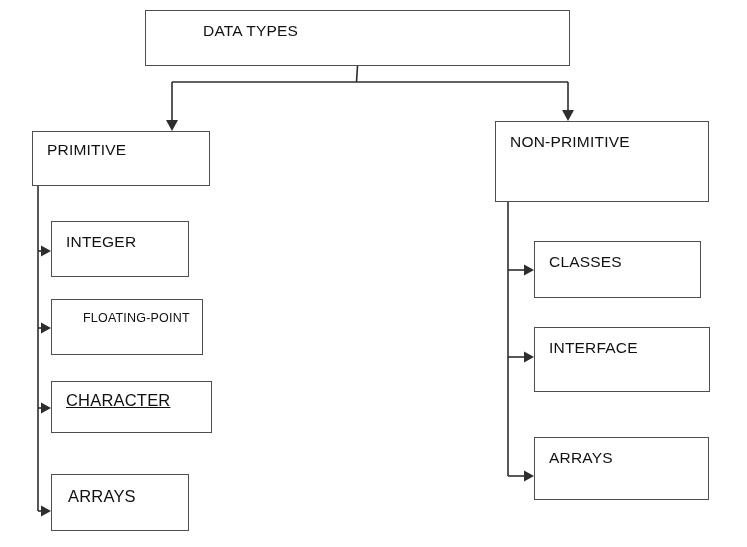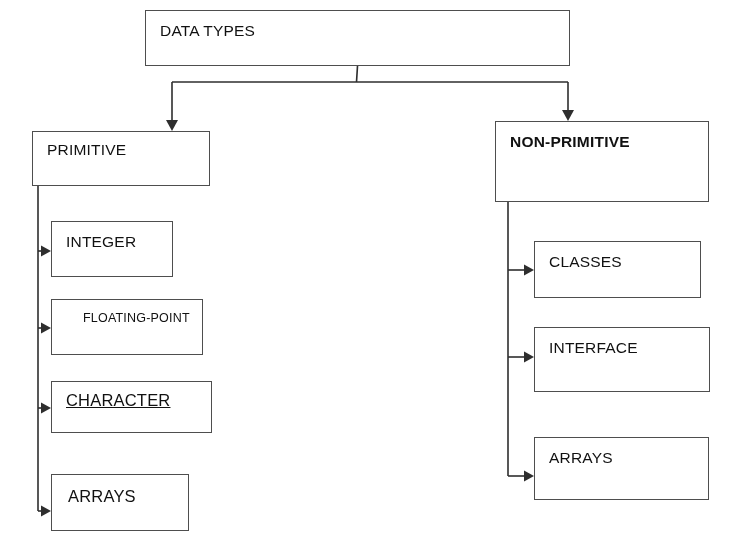--- a/index.html
+++ b/index.html
@@ -76,32 +76,32 @@
 
     <line x1="508" y1="202" x2="508" y2="476"></line>
     <line x1="508" y1="270" x2="525" y2="270"></line>
     <polygon points="524,264.5 524,275.5 534,270"></polygon>
     <line x1="508" y1="357" x2="525" y2="357"></line>
     <polygon points="524,351.5 524,362.5 534,357"></polygon>
     <line x1="508" y1="476" x2="525" y2="476"></line>
     <polygon points="524,470.5 524,481.5 534,476"></polygon>
   </svg>
 
-  <div class="node" style="left:145px;top:10px;width:425px;height:56px;">
+  <div class="node" style="left:145px;top:10px;width:425px;height:56px;padding-left:43px;">
     <span class="label">DATA TYPES</span>
   </div>
 
   <div class="node" style="left:32px;top:131px;width:178px;height:55px;">
     <span class="label" style="padding-top:9px;">PRIMITIVE</span>
   </div>
-  <div class="node" style="left:495px;top:121px;width:214px;height:81px;font-weight:bold;">
+  <div class="node" style="left:495px;top:121px;width:214px;height:81px;">
     <span class="label">NON-PRIMITIVE</span>
   </div>
 
-  <div class="node" style="left:51px;top:221px;width:122px;height:56px;">
+  <div class="node" style="left:51px;top:221px;width:138px;height:56px;">
     <span class="label">INTEGER</span>
   </div>
   <div class="node small" style="left:51px;top:299px;width:152px;height:56px;padding-left:15px;">
     <span class="label" style="padding-left:16px;">FLOATING-POINT</span>
   </div>
   <div class="node big" style="left:51px;top:381px;width:161px;height:52px;text-decoration:underline;">
     <span class="label" style="padding-top:9px;">CHARACTER</span>
   </div>
   <div class="node big" style="left:51px;top:474px;width:138px;height:57px;">
     <span class="label" style="padding-top:12px;padding-left:16px;">ARRAYS</span>

